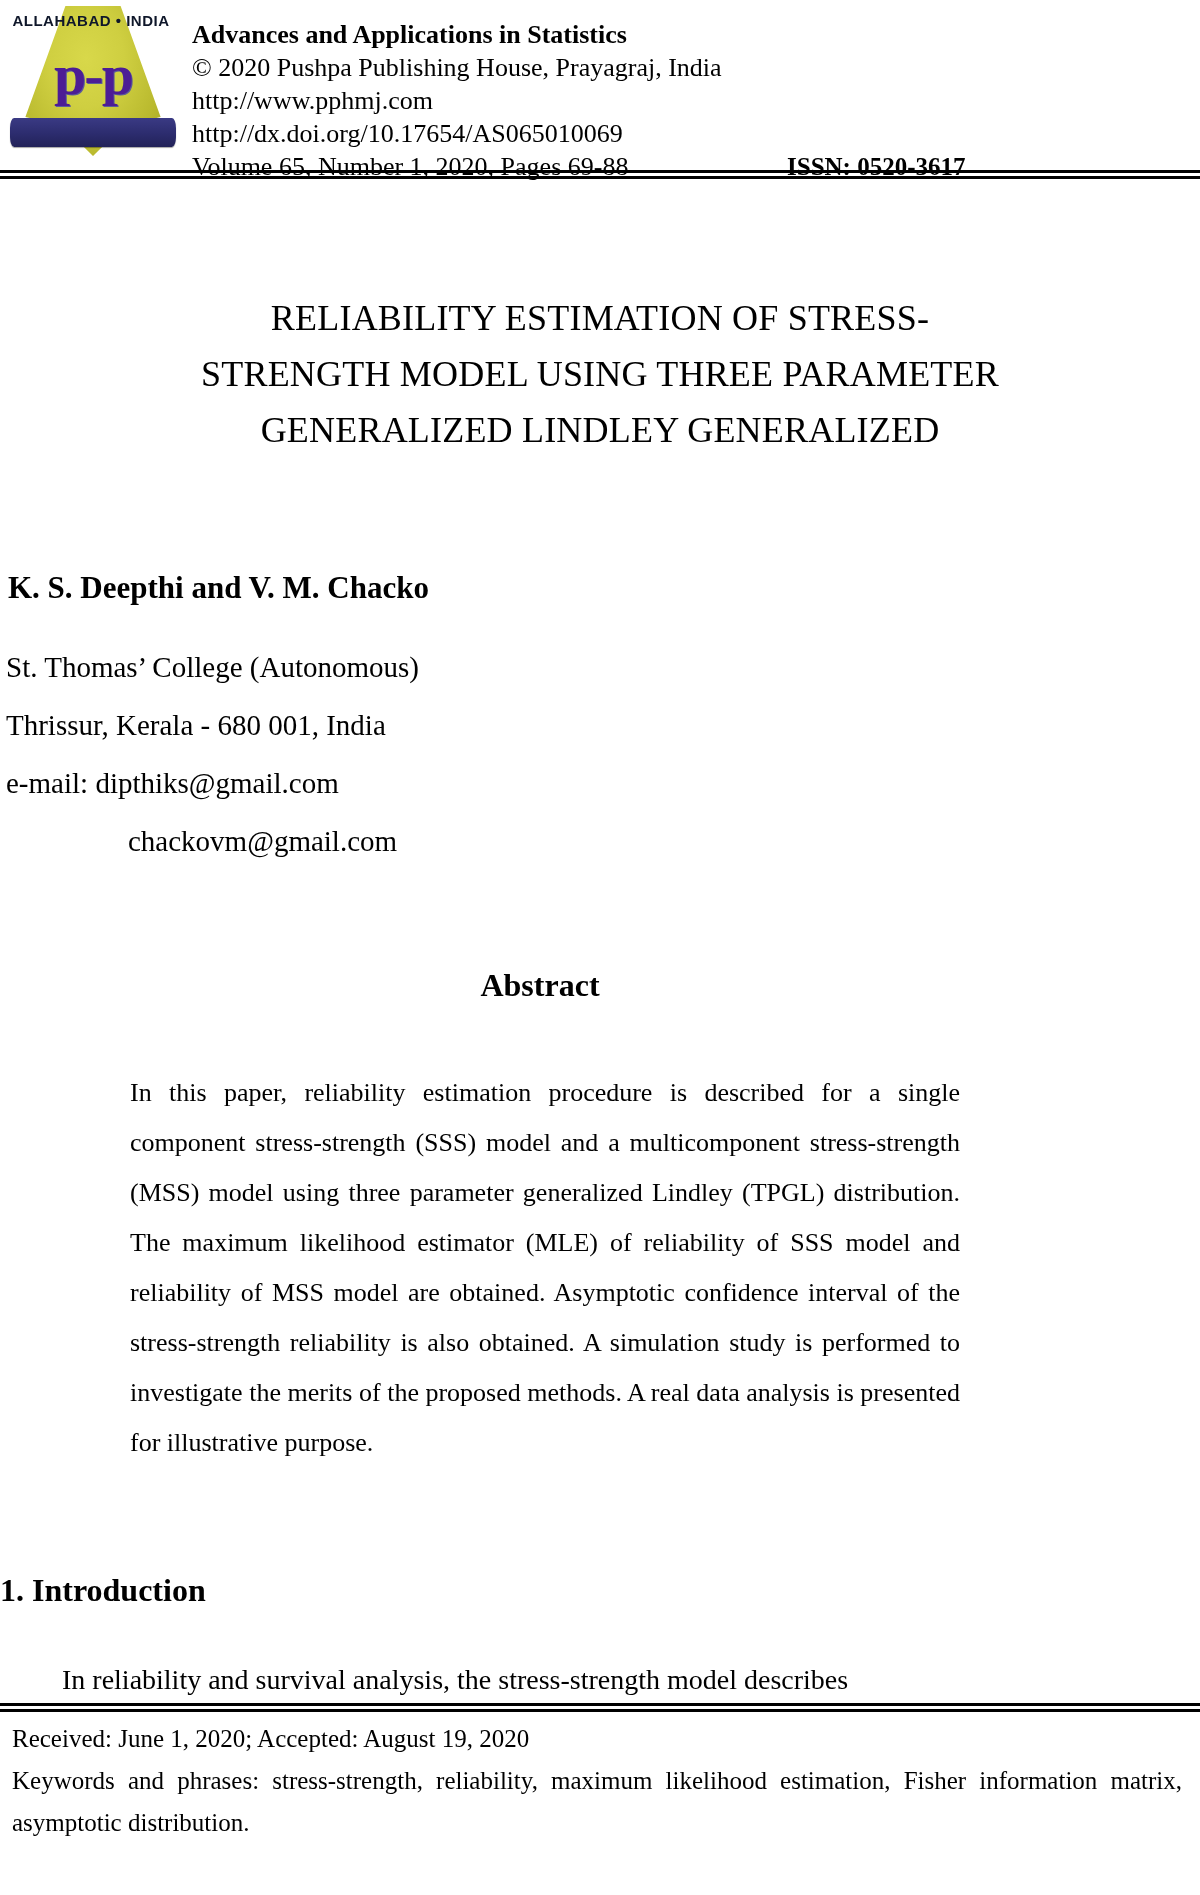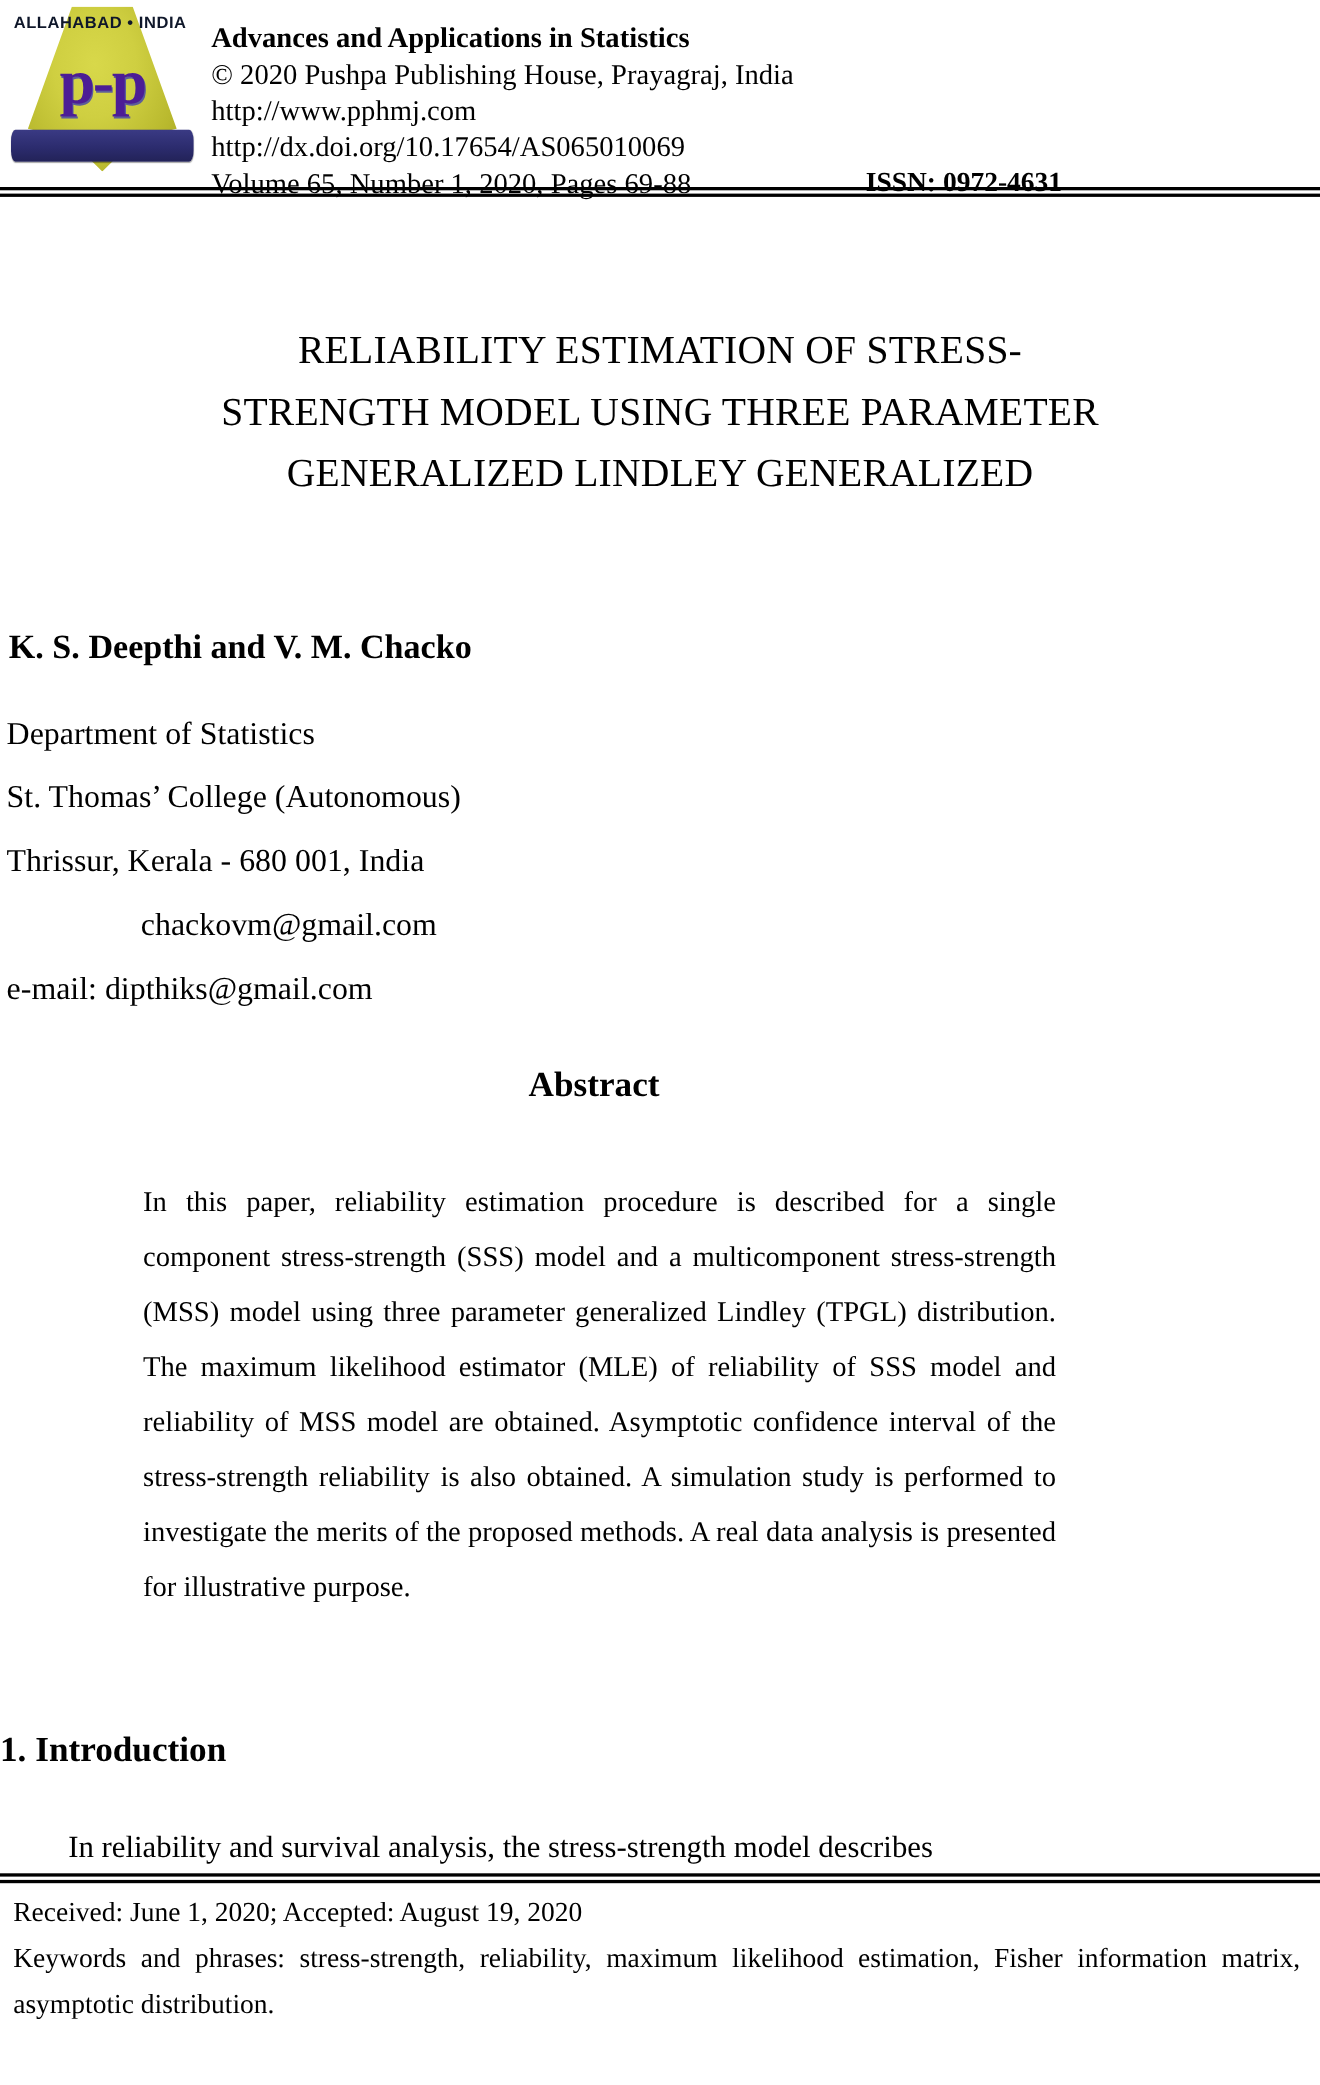--- a/index.html
+++ b/index.html
@@ -249,44 +249,43 @@
       <div class="logo-banner-text">ALLAHABAD • INDIA</div>
     </div>
 
     <div class="masthead-lines">
       <div class="mh-line bold">Advances and Applications in Statistics</div>
       <div class="mh-line">© 2020 Pushpa Publishing House, Prayagraj, India</div>
       <div class="mh-line">http://www.pphmj.com</div>
       <div class="mh-line">http://dx.doi.org/10.17654/AS065010069</div>
       <div class="mh-volrow">
         <div class="mh-vol">Volume 65, Number 1, 2020, Pages 69-88</div>
-        <div class="mh-issn">ISSN: 0972-4631</div>
+        <div class="mh-issn">ISSN: 0520-3617</div>
       </div>
     </div>
   </div>
 
   <div class="rule-double header-rule">
     <div class="r1"></div>
     <div class="r2"></div>
   </div>
 
   <div class="title-block">
     <div class="title-line">RELIABILITY ESTIMATION OF STRESS-</div>
     <div class="title-line">STRENGTH MODEL USING THREE PARAMETER</div>
     <div class="title-line">GENERALIZED LINDLEY GENERALIZED</div>
   </div>
 
   <div class="authors">K. S. Deepthi and V. M. Chacko</div>
 
   <div class="affiliation">
-    <div class="aff-line">Department of Statistics</div>
     <div class="aff-line">St. Thomas’ College (Autonomous)</div>
     <div class="aff-line">Thrissur, Kerala - 680 001, India</div>
+    <div class="aff-line">e-mail: dipthiks@gmail.com</div>
     <div class="aff-line indent">chackovm@gmail.com</div>
-    <div class="aff-line">e-mail: dipthiks@gmail.com</div>
   </div>
 
   <div class="abstract-head">Abstract</div>
   <div class="abstract-body">In this paper, reliability estimation procedure is described for a single component stress-strength (SSS) model and a multicomponent stress-strength (MSS) model using three parameter generalized Lindley (TPGL) distribution. The maximum likelihood estimator (MLE) of reliability of SSS model and reliability of MSS model are obtained. Asymptotic confidence interval of the stress-strength reliability is also obtained. A simulation study is performed to investigate the merits of the proposed methods. A real data analysis is presented for illustrative purpose.</div>
 
   <div class="section-head">1. Introduction</div>
   <div class="section-body">
     <span class="first-indent">In reliability and survival analysis, the stress-strength model describes</span>
   </div>
 

